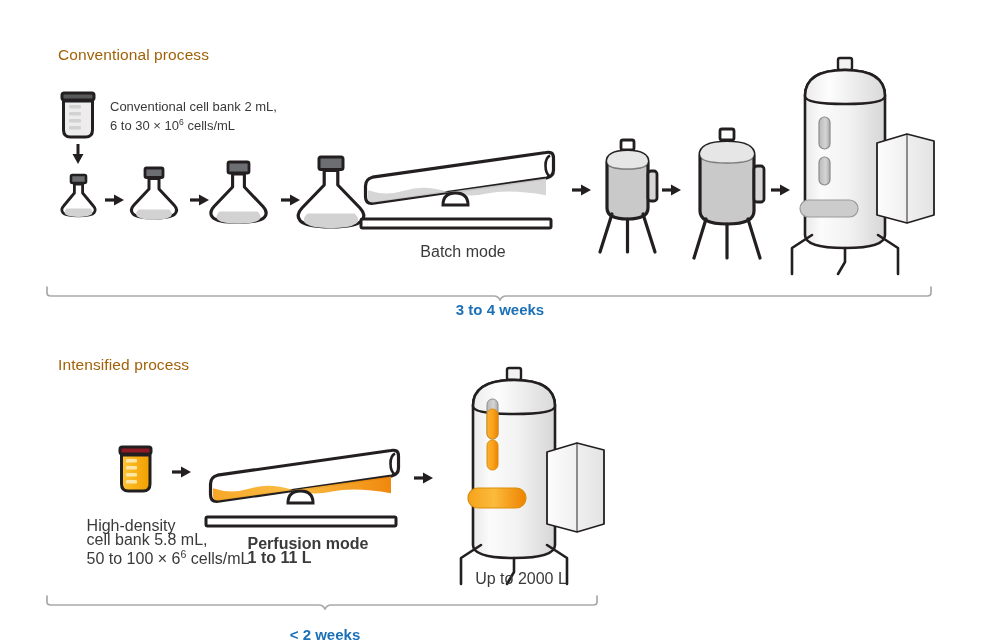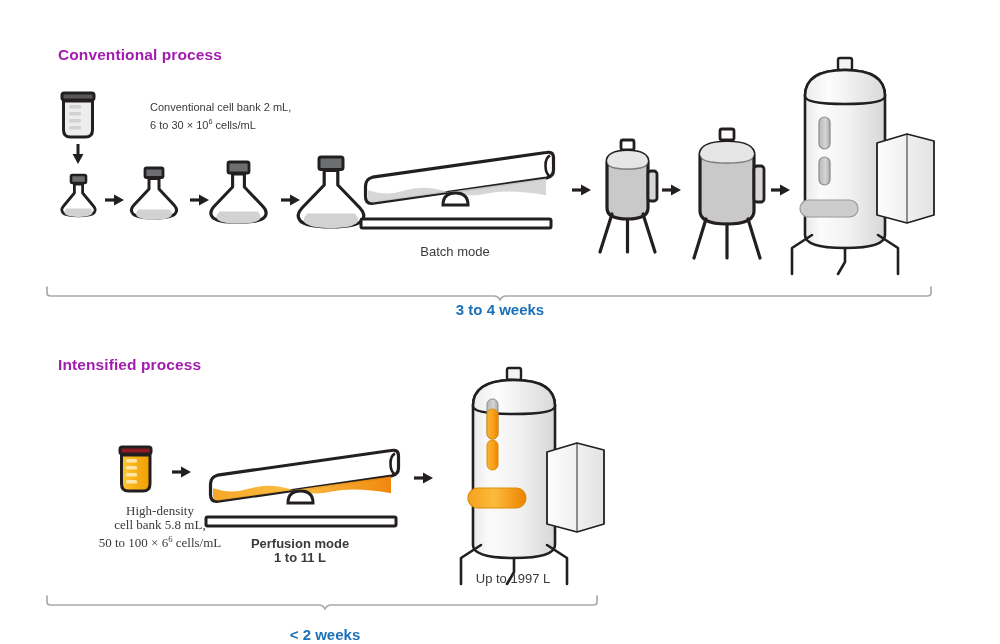--- a/index.html
+++ b/index.html
@@ -17,49 +17,49 @@
   }
   #canvas {
     position: absolute;
     left: 0; top: 0;
     width: 1000px;
     height: 644px;
   }
   .sec-title {
     position: absolute;
     font-size: 15.5px;
-    font-weight: bold;
-    color: #a21caf;
+    font-weight: normal;
+    color: #a16207;
     letter-spacing: 0.1px;
     white-space: nowrap;
   }
   #title-conventional { left: 58px; top: 46px; }
   #title-intensified  { left: 58px; top: 356px; }
 
   .note {
     position: absolute;
-    font-size: 11px;
+    font-size: 13px;
     color: #3a3a3a;
     line-height: 14.5px;
     white-space: nowrap;
-    margin-left: 40px;
   }
   #note-conventional-bank { left: 110px; top: 100px; }
 
   .caption {
     position: absolute;
-    font-size: 13px;
+    font-size: 16px;
     color: #3a3a3a;
     line-height: 14px;
-    text-align: center;
+    text-align: left;
     white-space: nowrap;
     transform: translateX(-50%);
+    margin-left: 8px;
   }
   #caption-batch      { left: 455px; top: 245px; }
-  #caption-highdens   { left: 160px; top: 504px; font-family: Liberation Serif, serif; }
+  #caption-highdens   { left: 160px; top: 519px; }
   #caption-perfusion  { left: 300px; top: 537px; font-weight: bold; }
   #caption-upto2000   { left: 513px; top: 572px; }
 
   .bracket-label {
     position: absolute;
     font-size: 15px;
     font-weight: bold;
     color: #1b70b8;
     white-space: nowrap;
     transform: translateX(-50%);
@@ -288,15 +288,15 @@
   <div>High-density</div>
   <div>cell bank 5.8 mL,</div>
   <div><span>50 to 100 × 6</span><sup>6</sup><span> cells/mL</span></div>
 </div>
 
 <div class="caption" id="caption-perfusion">
   <div>Perfusion mode</div>
   <div>1 to 11 L</div>
 </div>
 
-<div class="caption" id="caption-upto2000">Up to 1997 L</div>
+<div class="caption" id="caption-upto2000">Up to 2000 L</div>
 
 <div class="bracket-label" id="label-weeks-intensified">&lt; 2 weeks</div>
 
 </body></html>

